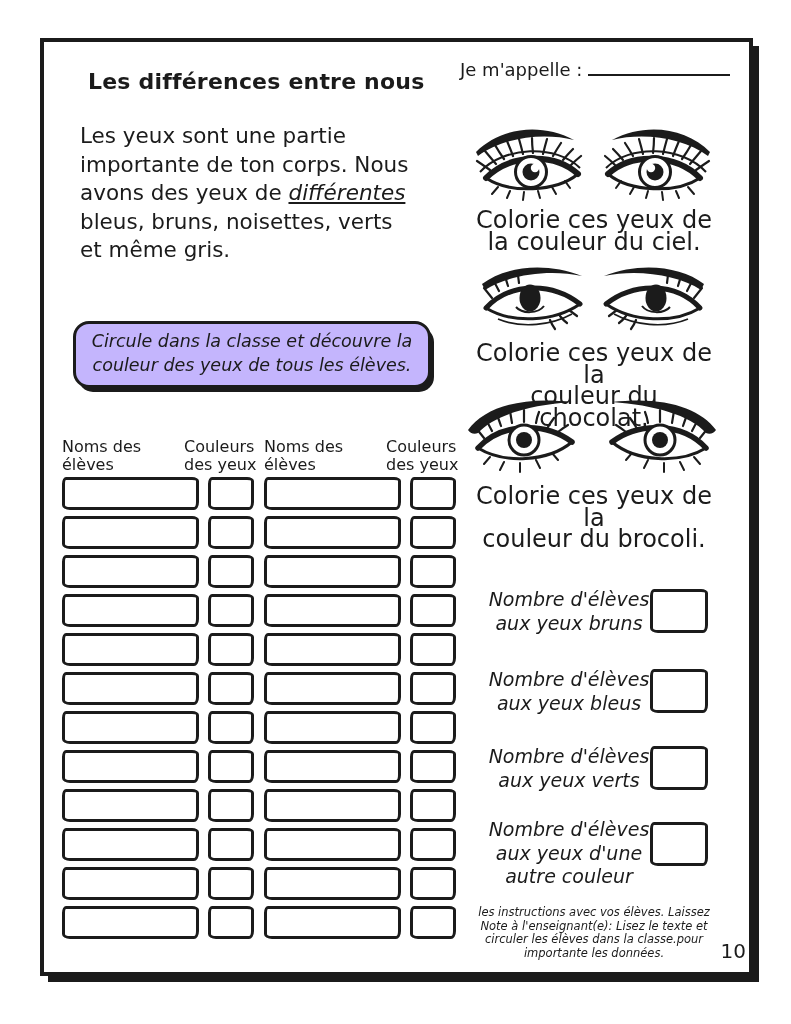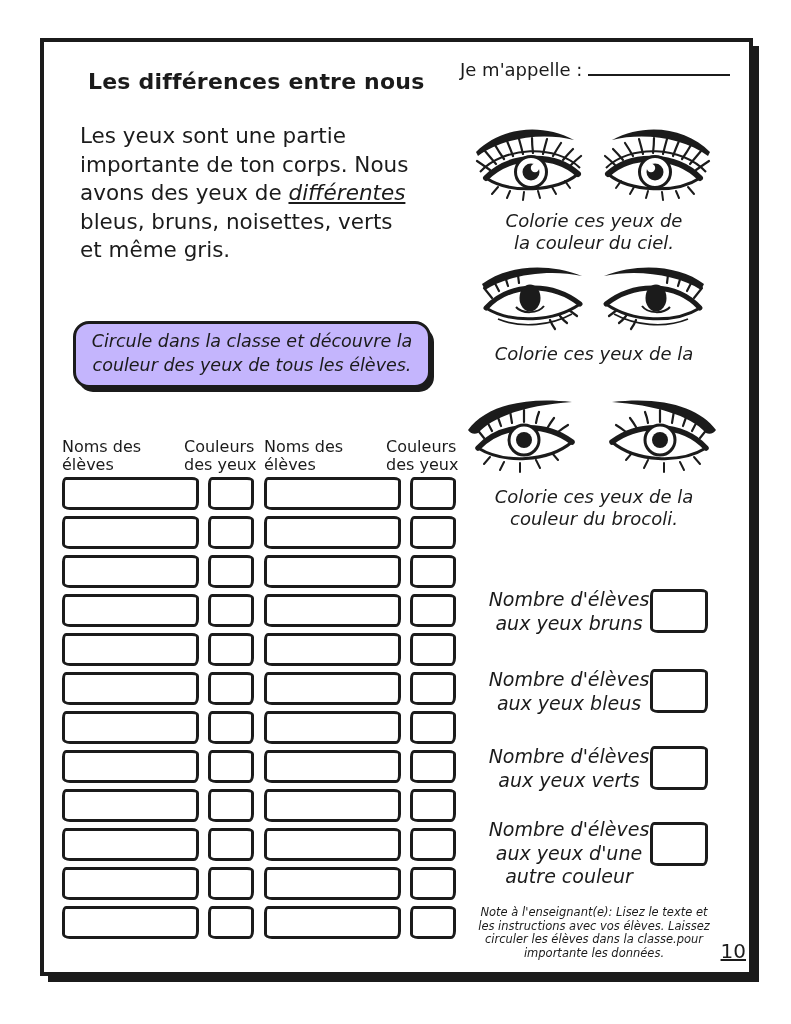--- a/index.html
+++ b/index.html
@@ -12,36 +12,36 @@
   .name-line{left:416px;top:16px;font-size:18px;white-space:nowrap;}
   .name-blank{display:inline-block;width:142px;height:16px;border-bottom:2.5px solid #1b1b1b;margin-left:6px;}
   .intro{left:36px;top:80px;font-size:21.5px;line-height:28.5px;}
   .intro .iline{white-space:nowrap;}
   .emph{font-style:italic;text-decoration:underline;}
   .ibox{left:29px;top:279px;width:352px;height:56px;border:3px solid #1b1b1b;border-radius:16px;
         box-shadow:4px 5px 0 -1px #1b1b1b;background:#c4b5fd;text-align:center;
         font-style:italic;font-size:17.5px;line-height:24px;padding-top:5px;}
   .ibox div{white-space:nowrap;}
   .eyes{position:absolute;}
-  .caption{text-align:center;font-style:italic;font-size:18px;line-height:21.5px;}
+  .caption{text-align:center;font-size:24px;line-height:21.5px;}
   .cap1{left:428px;top:168px;width:244px;}
   .cap2{left:428px;top:301px;width:244px;}
   .cap3{left:428px;top:444px;width:244px;}
   .rheader{top:396px;font-size:16px;line-height:17.5px;}
   .sketch{border:3px solid #1b1b1b;border-radius:4px 7px 5px 8px/7px 4px 8px 5px;background:#fff;box-sizing:content-box;}
   .roster-col{position:absolute;top:435px;}
   .roster-row{display:flex;gap:9px;margin-bottom:6px;}
   .name-box{width:131px;height:27px;}
   .color-box{width:40px;height:27px;}
   .count-label{width:170px;text-align:center;font-style:italic;font-size:19px;line-height:23.5px;left:440px;}
   .count-label span{display:block;white-space:nowrap;}
   .count-box{left:606px;width:52px;height:38px;}
   .note{left:424px;top:864px;width:252px;text-align:center;font-style:italic;font-size:11.5px;line-height:13.5px;}
   .note div{white-space:nowrap;}
-  .pagenum{left:650px;top:897px;width:52px;text-align:right;font-size:20px;text-decoration:underline;}
+  .pagenum{left:650px;top:897px;width:52px;text-align:right;font-size:20px;}
   svg.defs{position:absolute;width:0;height:0;}
 </style>
 </head>
 <body>
 
 <div class="page">
 
   <svg class="defs" aria-hidden="true">
     <defs>
       <g id="eyeA">
@@ -110,20 +110,21 @@
     </div>
 
     <svg class="eyes" style="left:434px;top:220px" width="230" height="78" viewBox="0 0 230 78">
       <use href="#eyeB" x="0" y="0"></use>
       <g transform="translate(230,0) scale(-1,1)">
           <use href="#eyeB" x="0" y="0"></use>
         </g>
     </svg>
     <div class="abs caption cap2">
       <div>Colorie ces yeux de la</div>
+      <div>couleur du chocolat.</div>
     </div>
 
     <svg class="eyes" style="left:424px;top:352px" width="248" height="90" viewBox="0 0 248 90">
       <use href="#eyeC" x="0" y="0"></use>
       <g transform="translate(248,0) scale(-1,1)">
           <use href="#eyeC" x="0" y="0"></use>
         </g>
     </svg>
     <div class="abs caption cap3">
       <div>Colorie ces yeux de la</div>
@@ -270,22 +271,22 @@
     <div class="abs sketch count-box" style="top:704px"></div>
 
     <div class="abs count-label" style="top:776px">
       <span>Nombre d'élèves</span>
         <span>aux yeux d'une</span>
         <span>autre couleur</span>
     </div>
     <div class="abs sketch count-box" style="top:780px"></div>
 
     <div class="abs note">
+      <div>les instructions avec vos élèves. Laissez</div>
       <div>Note à l'enseignant(e): Lisez le texte et</div>
-      <div>les instructions avec vos élèves. Laissez</div>
       <div>circuler les élèves dans la classe.pour</div>
       <div>importante les données.</div>
     </div>
 
     <div class="abs pagenum">10</div>
 
   </div>
 </div>
 
 </body></html>

